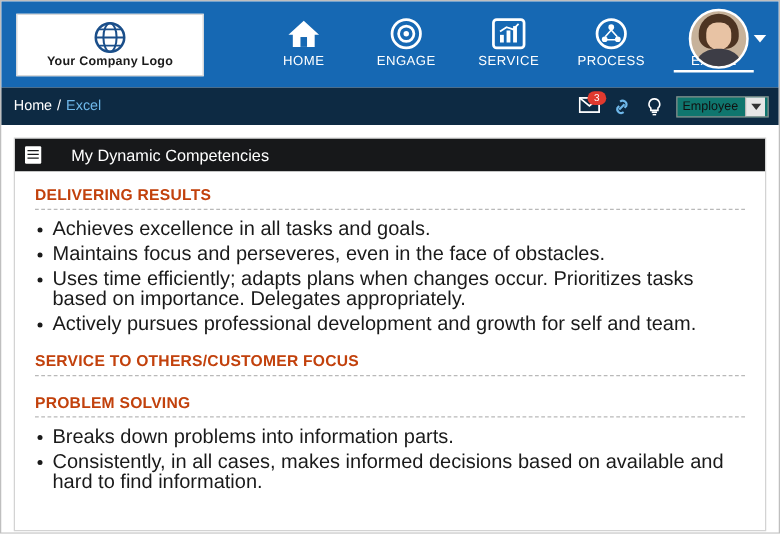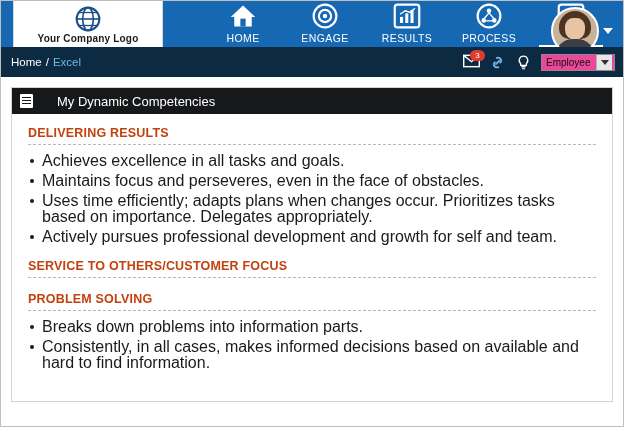--- a/index.html
+++ b/index.html
@@ -19,21 +19,21 @@
     height: 427px;
     box-sizing: border-box;
     border: 1px solid #bfbfbf;
     background: #ffffff;
     overflow: hidden;
   }
 
   
   .topbar {
     position: relative;
-    height: 46px;
+    height: 69px;
     background: #1668b3;
     display: flex;
     align-items: center;
   }
   .logo-box {
     width: 148px;
     height: 48px;
     margin-left: 12px;
     background: #ffffff;
     border: 1px solid #d8d8d8;
@@ -175,21 +175,21 @@
     color: #ffffff;
     font-size: 8px;
     line-height: 11px;
     text-align: center;
     border-radius: 6px;
     font-family: "Liberation Sans", sans-serif;
   }
   .role-select {
     width: 74px;
     height: 17px;
-    background: #ec4899;
+    background: #0f766e;
     border: 1px solid #8a8a8a;
     font-size: 10px;
     color: #111111;
     display: flex;
     align-items: center;
     padding-left: 4px;
     position: relative;
     box-sizing: border-box;
     cursor: pointer;
   }
@@ -328,21 +328,21 @@
       </div>
 
       <div class="nav-item">
         <svg class="nav-icon" viewBox="0 0 32 32">
           <rect x="2" y="3" width="28" height="26" rx="3" fill="none" stroke="#ffffff" stroke-width="2.5"></rect>
           <rect x="8" y="17" width="3.5" height="7" fill="#ffffff"></rect>
           <rect x="14" y="13" width="3.5" height="11" fill="#ffffff"></rect>
           <rect x="20" y="9" width="3.5" height="15" fill="#ffffff"></rect>
           <path d="M8 14 L14 10 L20 12 L25 7" fill="none" stroke="#ffffff" stroke-width="1.6"></path>
         </svg>
-        <div class="nav-label">RESULTS</div>
+        <div class="nav-label">SERVICE</div>
       </div>
 
       <div class="nav-item">
         <svg class="nav-icon" viewBox="0 0 32 32">
           <circle cx="16" cy="16" r="13" fill="none" stroke="#ffffff" stroke-width="2.5"></circle>
           <circle cx="16" cy="10" r="2.6" fill="#ffffff"></circle>
           <circle cx="10" cy="21" r="2.6" fill="#ffffff"></circle>
           <circle cx="22" cy="21" r="2.6" fill="#ffffff"></circle>
           <path d="M16 12.5 L10.5 18.8 M16 12.5 L21.5 18.8 M11.5 21.5 L20.5 21.5" stroke="#ffffff" stroke-width="1.5" fill="none"></path>
         </svg>

